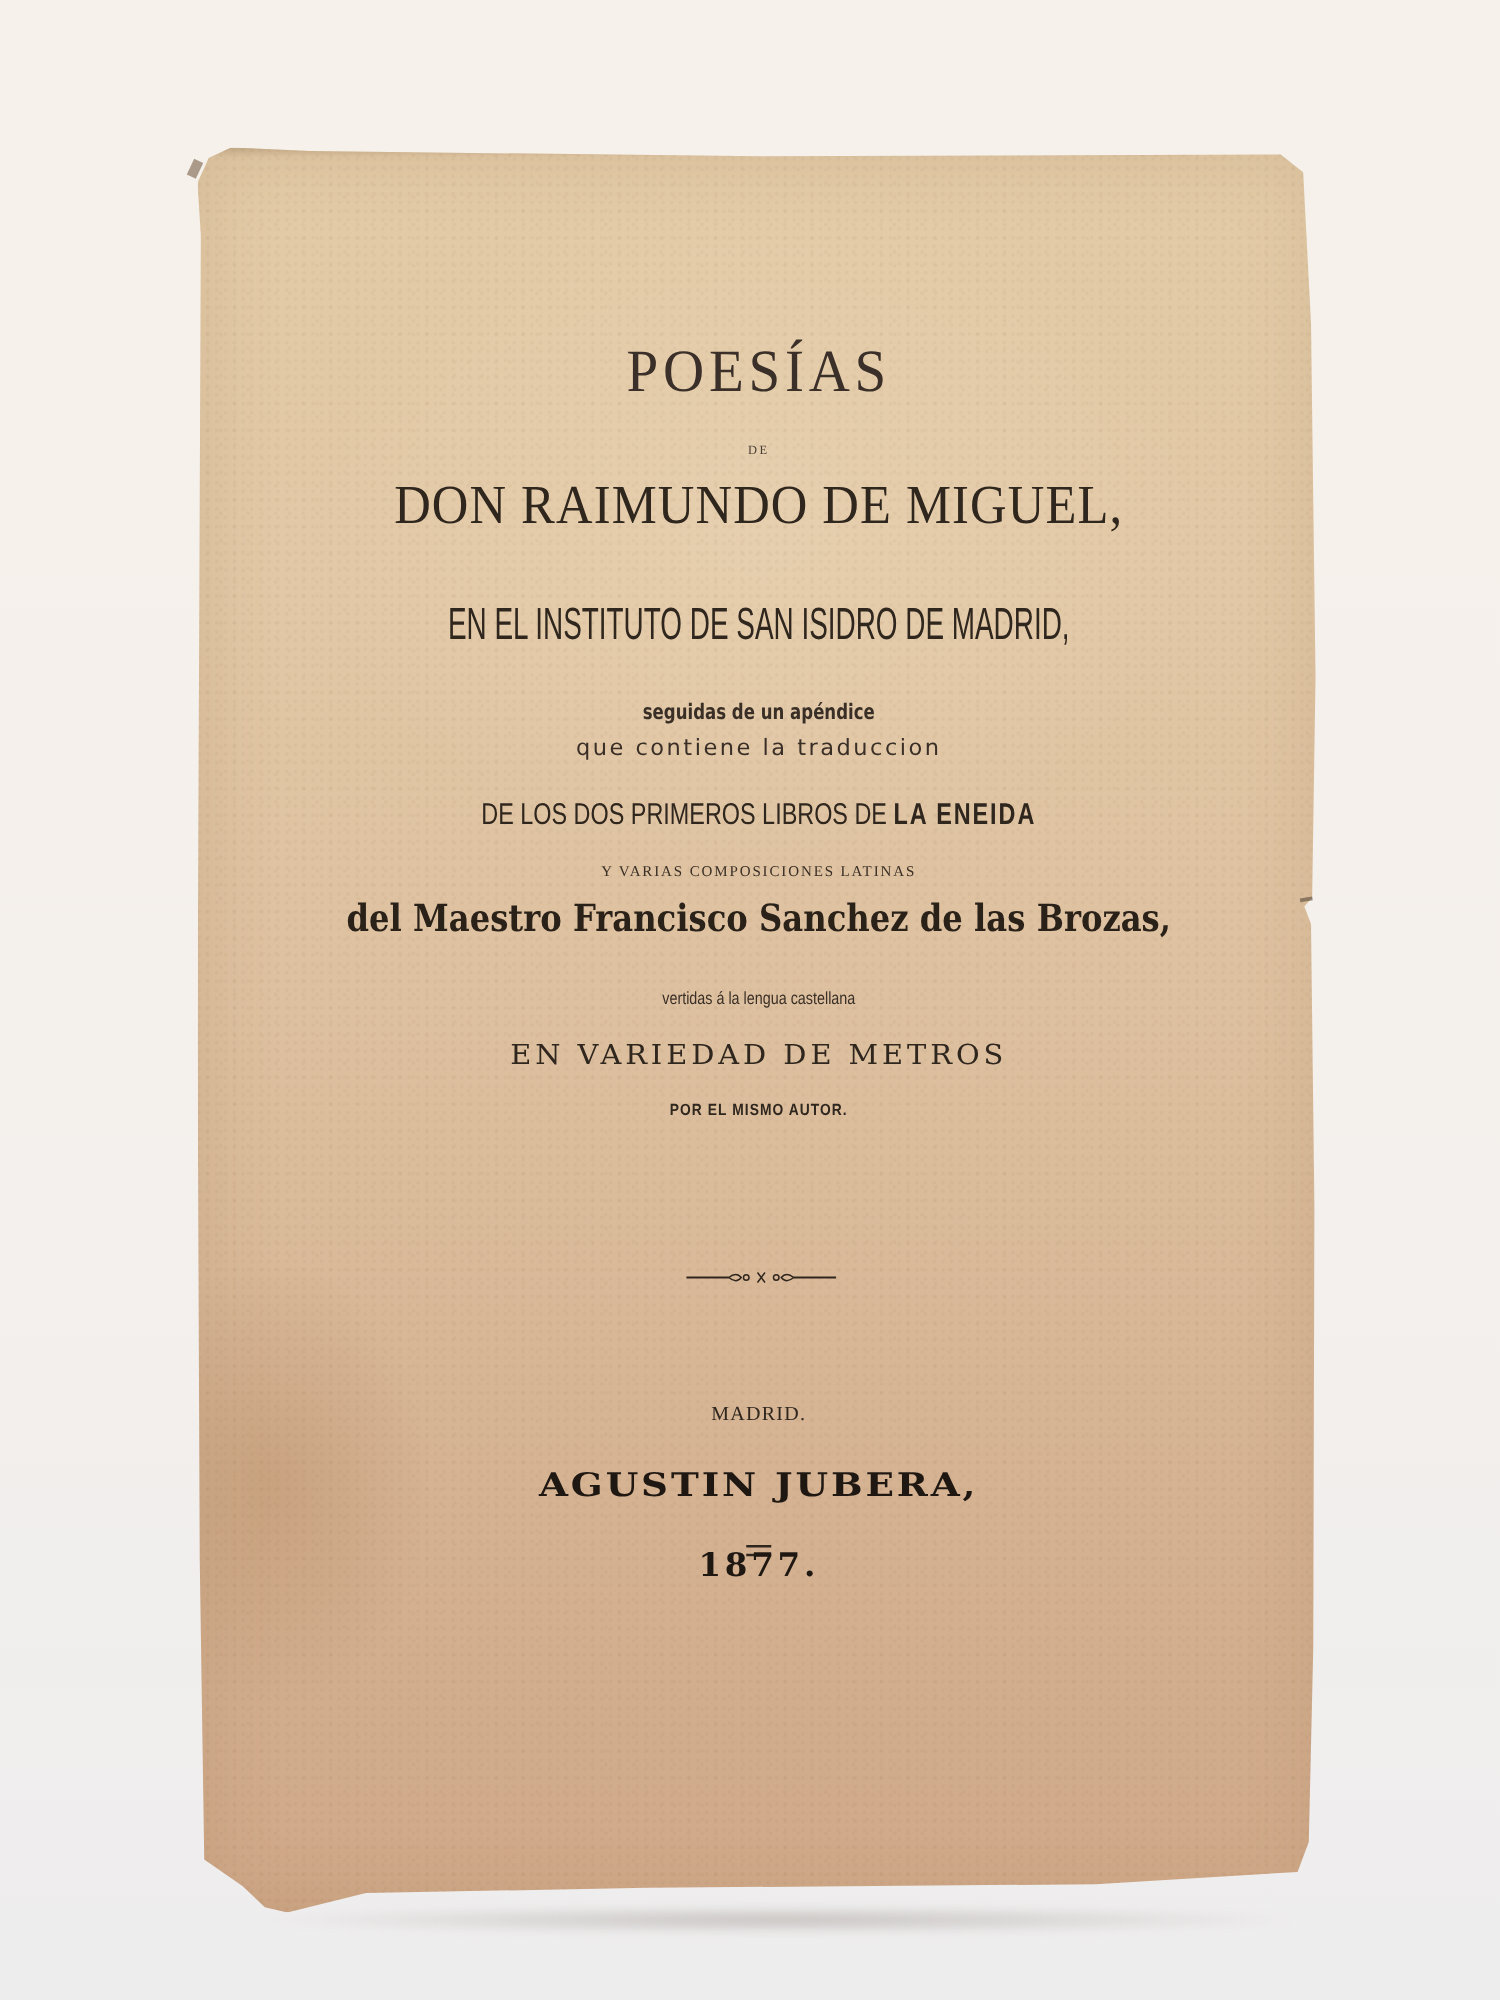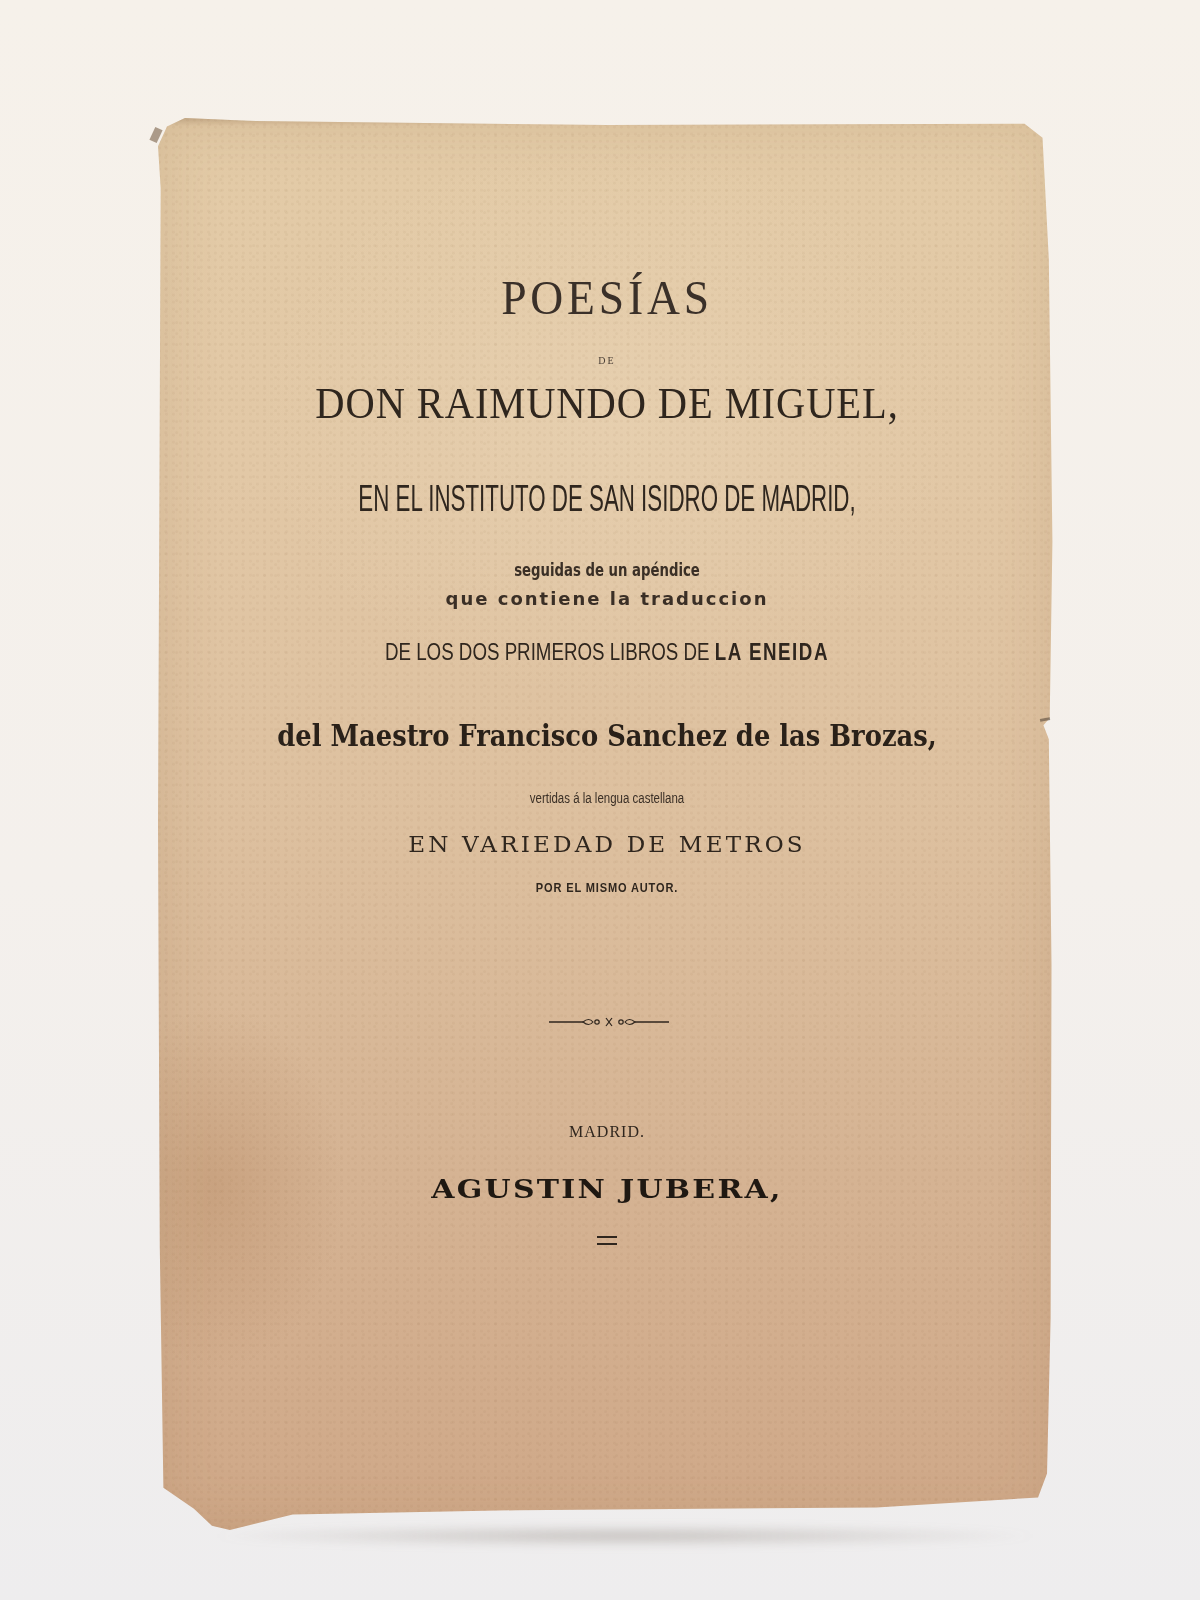--- a/index.html
+++ b/index.html
@@ -119,21 +119,20 @@
       font-family: "DejaVu Sans", sans-serif;
       transform: scaleX(0.78);
       color: #3a2f26;
     }
     .contiene {
       top: 470px;
       font-size: 18px;
       letter-spacing: 2px;
       font-family: "DejaVu Sans", sans-serif;
       color: #3a2f26;
-      font-weight: bold;
     }
     .libros {
       top: 520px;
       font-size: 24px;
       font-family: "Liberation Sans", sans-serif;
       transform: scaleX(0.78);
       color: #2f261e;
     }
     .libros .eneida {
       font-weight: bold;
@@ -255,34 +254,36 @@
   <div class="page">
     <div class="line title">POESÍAS</div>
     <div class="line de">DE</div>
     <div class="line author">DON RAIMUNDO DE MIGUEL,</div>
     <div class="line instituto">EN EL INSTITUTO DE SAN ISIDRO DE MADRID,</div>
     <div class="line seguidas">seguidas de un apéndice</div>
     <div class="line contiene">que contiene la traduccion</div>
     <div class="line libros">
       <span>DE LOS DOS PRIMEROS LIBROS DE </span><span class="eneida">LA ENEIDA</span>
     </div>
+    <div class="line varias">Y VARIAS COMPOSICIONES LATINAS</div>
     <div class="line maestro">del Maestro Francisco Sanchez de las Brozas,</div>
     <div class="line vertidas">vertidas á la lengua castellana</div>
     <div class="line metros">EN VARIEDAD DE METROS</div>
     <div class="line mismo">POR EL MISMO AUTOR.</div>
 
     <svg class="ornament" viewBox="0 0 120 12">
       <line x1="0" y1="6" x2="34" y2="6" stroke="#2f261e" stroke-width="1.5"></line>
       <path d="M34 6 Q40 1 44 6 Q40 11 34 6 Z" fill="none" stroke="#2f261e" stroke-width="1.2"></path>
       <circle cx="48" cy="6" r="2.2" fill="none" stroke="#2f261e" stroke-width="1.2"></circle>
       <path d="M57 2 L60 6 L57 10 M63 2 L60 6 L63 10" fill="none" stroke="#2f261e" stroke-width="1.2"></path>
       <circle cx="72" cy="6" r="2.2" fill="none" stroke="#2f261e" stroke-width="1.2"></circle>
       <path d="M86 6 Q80 1 76 6 Q80 11 86 6 Z" fill="none" stroke="#2f261e" stroke-width="1.2"></path>
       <line x1="86" y1="6" x2="120" y2="6" stroke="#2f261e" stroke-width="1.5"></line>
     </svg>
 
     <div class="line madrid">MADRID.</div>
     <div class="line publisher">AGUSTIN JUBERA,</div>
     <div class="double-rule"></div>
+    <div class="line year">1877.</div>
   </div>
 </div>
 
 <div class="right-tear"></div>
 
 </body></html>

